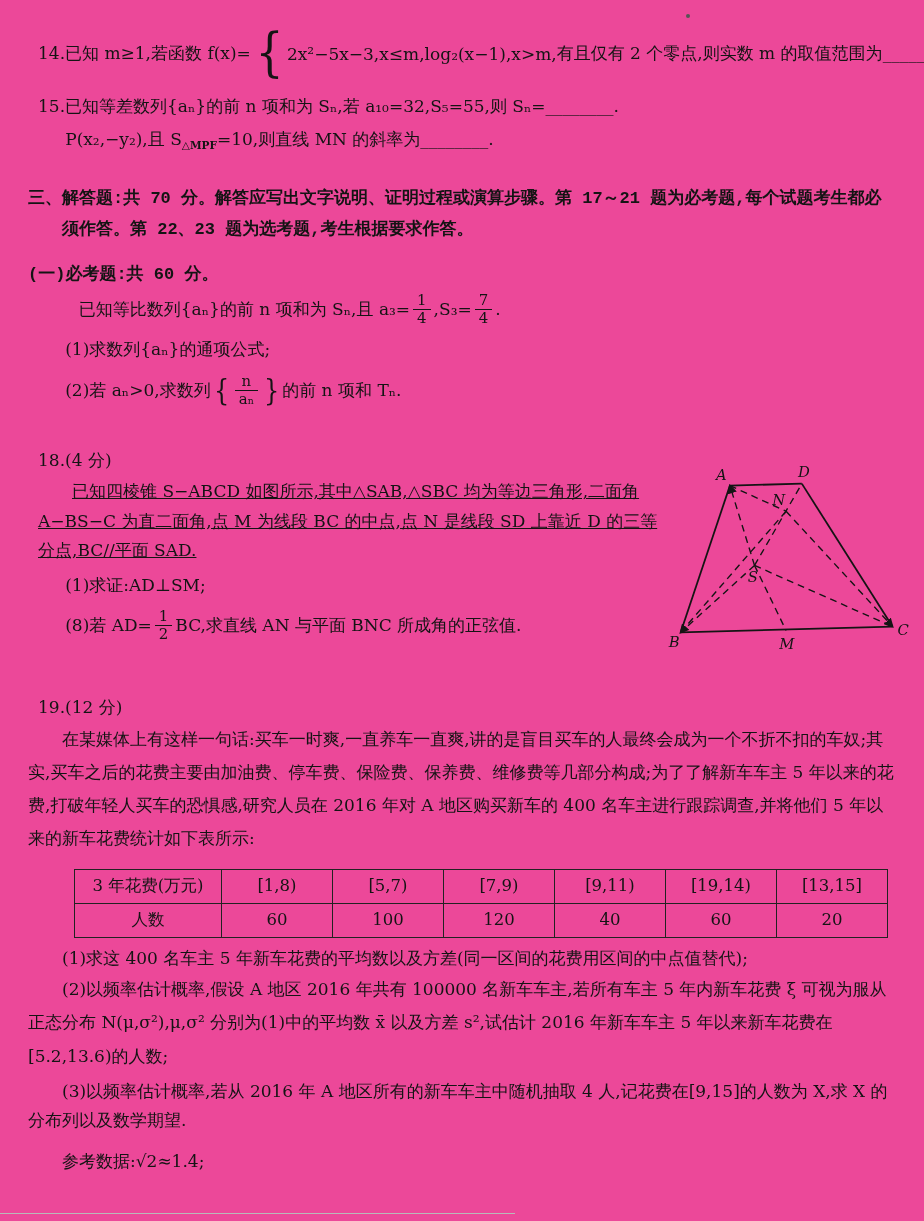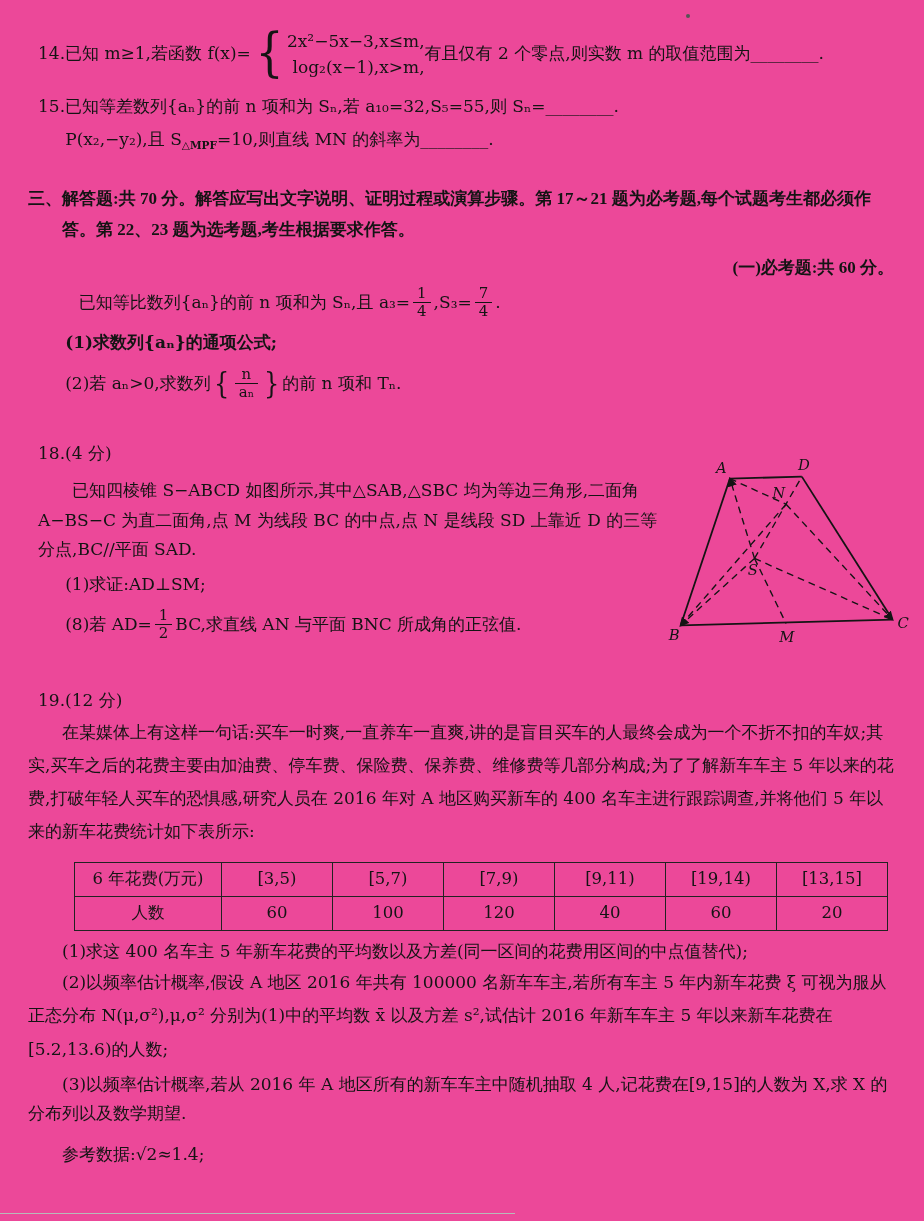--- a/index.html
+++ b/index.html
@@ -7,22 +7,22 @@
     width:924px;height:1221px;margin:0 auto;background:#ec4899;color:#141414;
     font-family:"DejaVu Serif","Liberation Serif",serif;
     font-size:17px;line-height:1.72;
     padding:26px 30px 0 28px;box-sizing:border-box;position:relative;overflow:hidden;
   }
   .nowrap{white-space:nowrap;}
   .row{display:flex;align-items:center;}
   .qnum-indent{padding-left:10px;}
   .hang{padding-left:2em;text-indent:-2em;}
   .firstindent{text-indent:2em;}
-  .bold-hd{font-family:Liberation Serif, serif;font-weight:700;line-height:1.85;}
-  .cases{display:inline-flex;flex-direction:column;line-height:1.55;align-items:flex-end;}
+  .bold-hd{font-family:Liberation Mono, monospace;font-weight:700;line-height:1.85;}
+  .cases{display:inline-flex;flex-direction:row;line-height:1.55;align-items:flex-end;}
   .bigbrace{font-size:52px;font-weight:300;line-height:1;transform:scaleX(.85);margin:0 1px 4px 2px;}
   .midbrace{font-size:30px;font-weight:300;line-height:1;transform:scaleX(.8);margin:0 1px;}
   .frac{display:inline-flex;flex-direction:column;vertical-align:middle;text-align:center;
         line-height:1.15;margin:0 3px;font-size:.88em;}
   .frac .fnum{border-bottom:1.3px solid #141414;padding:0 4px;}
   .frac .fden{padding:0 4px;}
   sub{font-size:.62em;font-weight:bold;}
   .sp{margin-top:10px;}
   table.cost{border-collapse:collapse;margin:14px 0 6px 46px;}
   table.cost td{
@@ -58,53 +58,53 @@
     <span>15.已知等差数列{aₙ}的前 n 项和为 Sₙ,若 a₁₀=32,S₅=55,则 Sₙ=________.</span>
   </div>
 
   <div class="qnum-indent" style="margin-top:4px;">
     <div style="padding-left:1.6em;">
       <span>P(x₂,−y₂),且 S</span><sub>△MPF</sub><span>=10,则直线 MN 的斜率为________.</span>
     </div>
   </div>
 
   <div class="bold-hd hang" style="margin-top:28px;">三、解答题:共 70 分。解答应写出文字说明、证明过程或演算步骤。第 17～21 题为必考题,每个试题考生都必须作答。第 22、23 题为选考题,考生根据要求作答。</div>
-  <div class="bold-hd" style="margin-top:6px;text-align:right;">(一)必考题:共 60 分。</div>
+  <div class="bold-hd" style="margin-top:13px;">(一)必考题:共 60 分。</div>
 
   <div class="qnum-indent" style="margin-top:2px;">
     <div class="row" style="padding-left:2.4em;">
       <span class="nowrap">已知等比数列{aₙ}的前 n 项和为 Sₙ,且 a₃=</span>
       <span class="frac">
           <span class="fnum">1</span>
           <span class="fden">4</span>
         </span>
       <span class="nowrap">,S₃=</span>
       <span class="frac">
           <span class="fnum">7</span>
           <span class="fden">4</span>
         </span>
       <span class="nowrap">.</span>
     </div>
-    <div style="padding-left:1.6em;margin-top:8px;font-weight:bold;">(1)求数列{aₙ}的通项公式;</div>
+    <div style="padding-left:1.6em;margin-top:8px;">(1)求数列{aₙ}的通项公式;</div>
     <div class="row" style="padding-left:1.6em;margin-top:8px;">
       <span class="nowrap">(2)若 aₙ&gt;0,求数列</span>
       <span class="midbrace">{</span>
       <span class="frac">
           <span class="fnum">n</span>
           <span class="fden">aₙ</span>
         </span>
       <span class="midbrace">}</span>
       <span class="nowrap">的前 n 项和 Tₙ.</span>
     </div>
   </div>
 
   <div class="q18wrap">
     <div class="q18text qnum-indent">
       <div>18.(4 分)</div>
-      <div class="firstindent" style="margin-top:8px;">已知四棱锥 S−ABCD 如图所示,其中△SAB,△SBC 均为等边三角形,二面角 A−BS−C 为直二面角,点 M 为线段 BC 的中点,点 N 是线段 SD 上靠近 D 的三等分点,BC//平面 SAD.</div>
+      <div class="firstindent" style="margin-top:2px;text-decoration:underline;">已知四棱锥 S−ABCD 如图所示,其中△SAB,△SBC 均为等边三角形,二面角 A−BS−C 为直二面角,点 M 为线段 BC 的中点,点 N 是线段 SD 上靠近 D 的三等分点,BC//平面 SAD.</div>
       <div style="padding-left:1.6em;margin-top:6px;">(1)求证:AD⊥SM;</div>
       <div class="row" style="padding-left:1.6em;margin-top:8px;">
         <span class="nowrap">(8)若 AD=</span>
         <span class="frac">
             <span class="fnum">1</span>
             <span class="fden">2</span>
           </span>
         <span class="nowrap">BC,求直线 AN 与平面 BNC 所成角的正弦值.</span>
       </div>
     </div>
@@ -141,22 +141,22 @@
     </div>
   </div>
 
   <div style="margin-top:22px;">
     <div class="qnum-indent">19.(12 分)</div>
     <div class="firstindent" style="line-height:1.95;">在某媒体上有这样一句话:买车一时爽,一直养车一直爽,讲的是盲目买车的人最终会成为一个不折不扣的车奴;其实,买车之后的花费主要由加油费、停车费、保险费、保养费、维修费等几部分构成;为了了解新车车主 5 年以来的花费,打破年轻人买车的恐惧感,研究人员在 2016 年对 A 地区购买新车的 400 名车主进行跟踪调查,并将他们 5 年以来的新车花费统计如下表所示:</div>
 
     <table class="cost">
       <tbody>
           <tr>
-        <td>6 年花费(万元)</td>
-        <td>[3,5)</td>
+        <td>3 年花费(万元)</td>
+        <td>[1,8)</td>
         <td>[5,7)</td>
         <td>[7,9)</td>
         <td>[9,11)</td>
         <td>[19,14)</td>
         <td>[13,15]</td>
       </tr>
       <tr>
         <td>人数</td>
         <td>60</td>
         <td>100</td>

